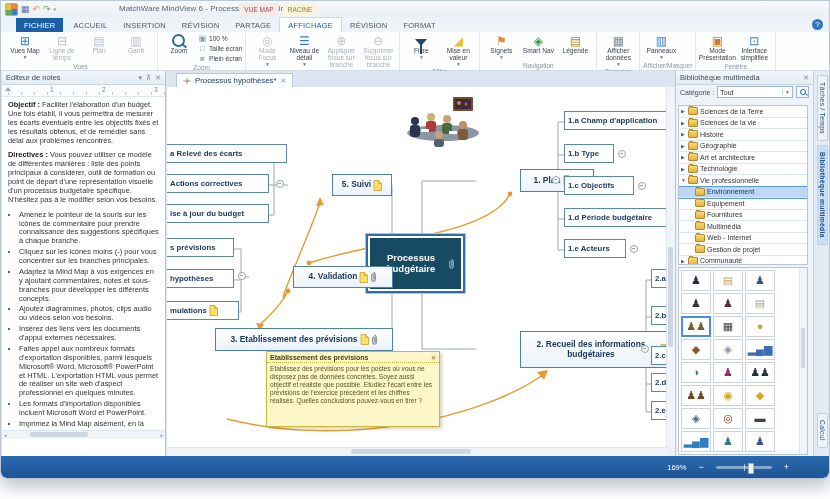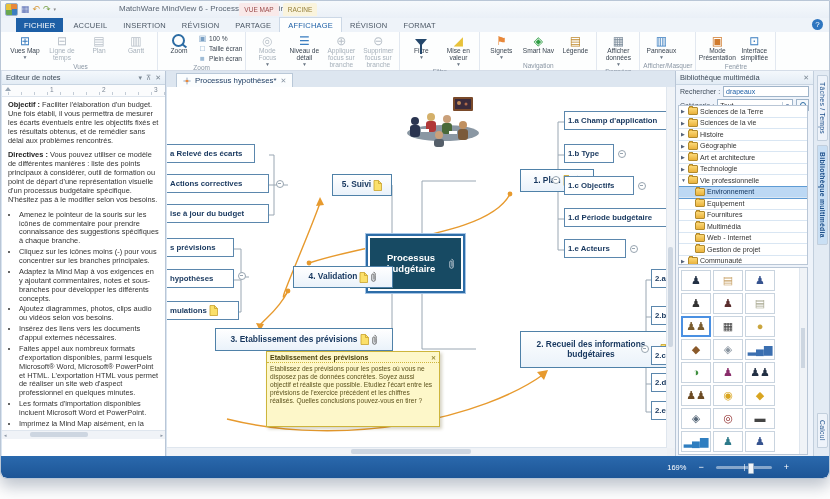--- a/index.html
+++ b/index.html
@@ -501,21 +501,21 @@
             </div>
             <div class="node sub" style="left: 484px; top: 259px; width: 40px;">
               <span>2.c</span>
             </div>
             <div class="node sub" style="left: 484px; top: 286px; width: 40px;">
               <span>2.d</span>
             </div>
             <div class="node sub" style="left: 484px; top: 314px; width: 40px;">
               <span>2.e</span>
             </div>
-            <div class="node sub cutleft" style="left: 0px; top: 57px; width: 88px;">
+            <div class="node sub cutleft" style="left: 0px; top: 57px; width: 120px;">
               <span>a  Relevé des écarts</span>
             </div>
             <div class="node sub cutleft" style="left: 0px; top: 87px; width: 102px;">
               <span>Actions correctives</span>
             </div>
             <div class="node sub cutleft" style="left: 0px; top: 117px; width: 102px;">
               <span>ise à jour du budget</span>
             </div>
             <div class="node sub cutleft" style="left: 0px; top: 151px; width: 67px;">
               <span>s prévisions</span>
@@ -555,24 +555,20 @@
           <div class="thumb"></div>
         </div>
       <div class="corner"></div>
     </div>
 
     <div class="lib">
       <div class="panel-hdr">
         <span>Bibliothèque multimédia</span>
         <span class="sp"></span>
         <span class="hbtn">✕</span>
-      </div>
-      <div class="librow">
-        <span>Rechercher :</span>
-        <input value="drapeaux" style="">
       </div>
       <div class="librow">
         <span>Catégorie :</span>
         <span class="libsel">
           <span>Tout</span>
           <span class="dv">▼</span>
         </span>
         <span class="searchbtn">
             <span class="sglass"></span>
           </span>

